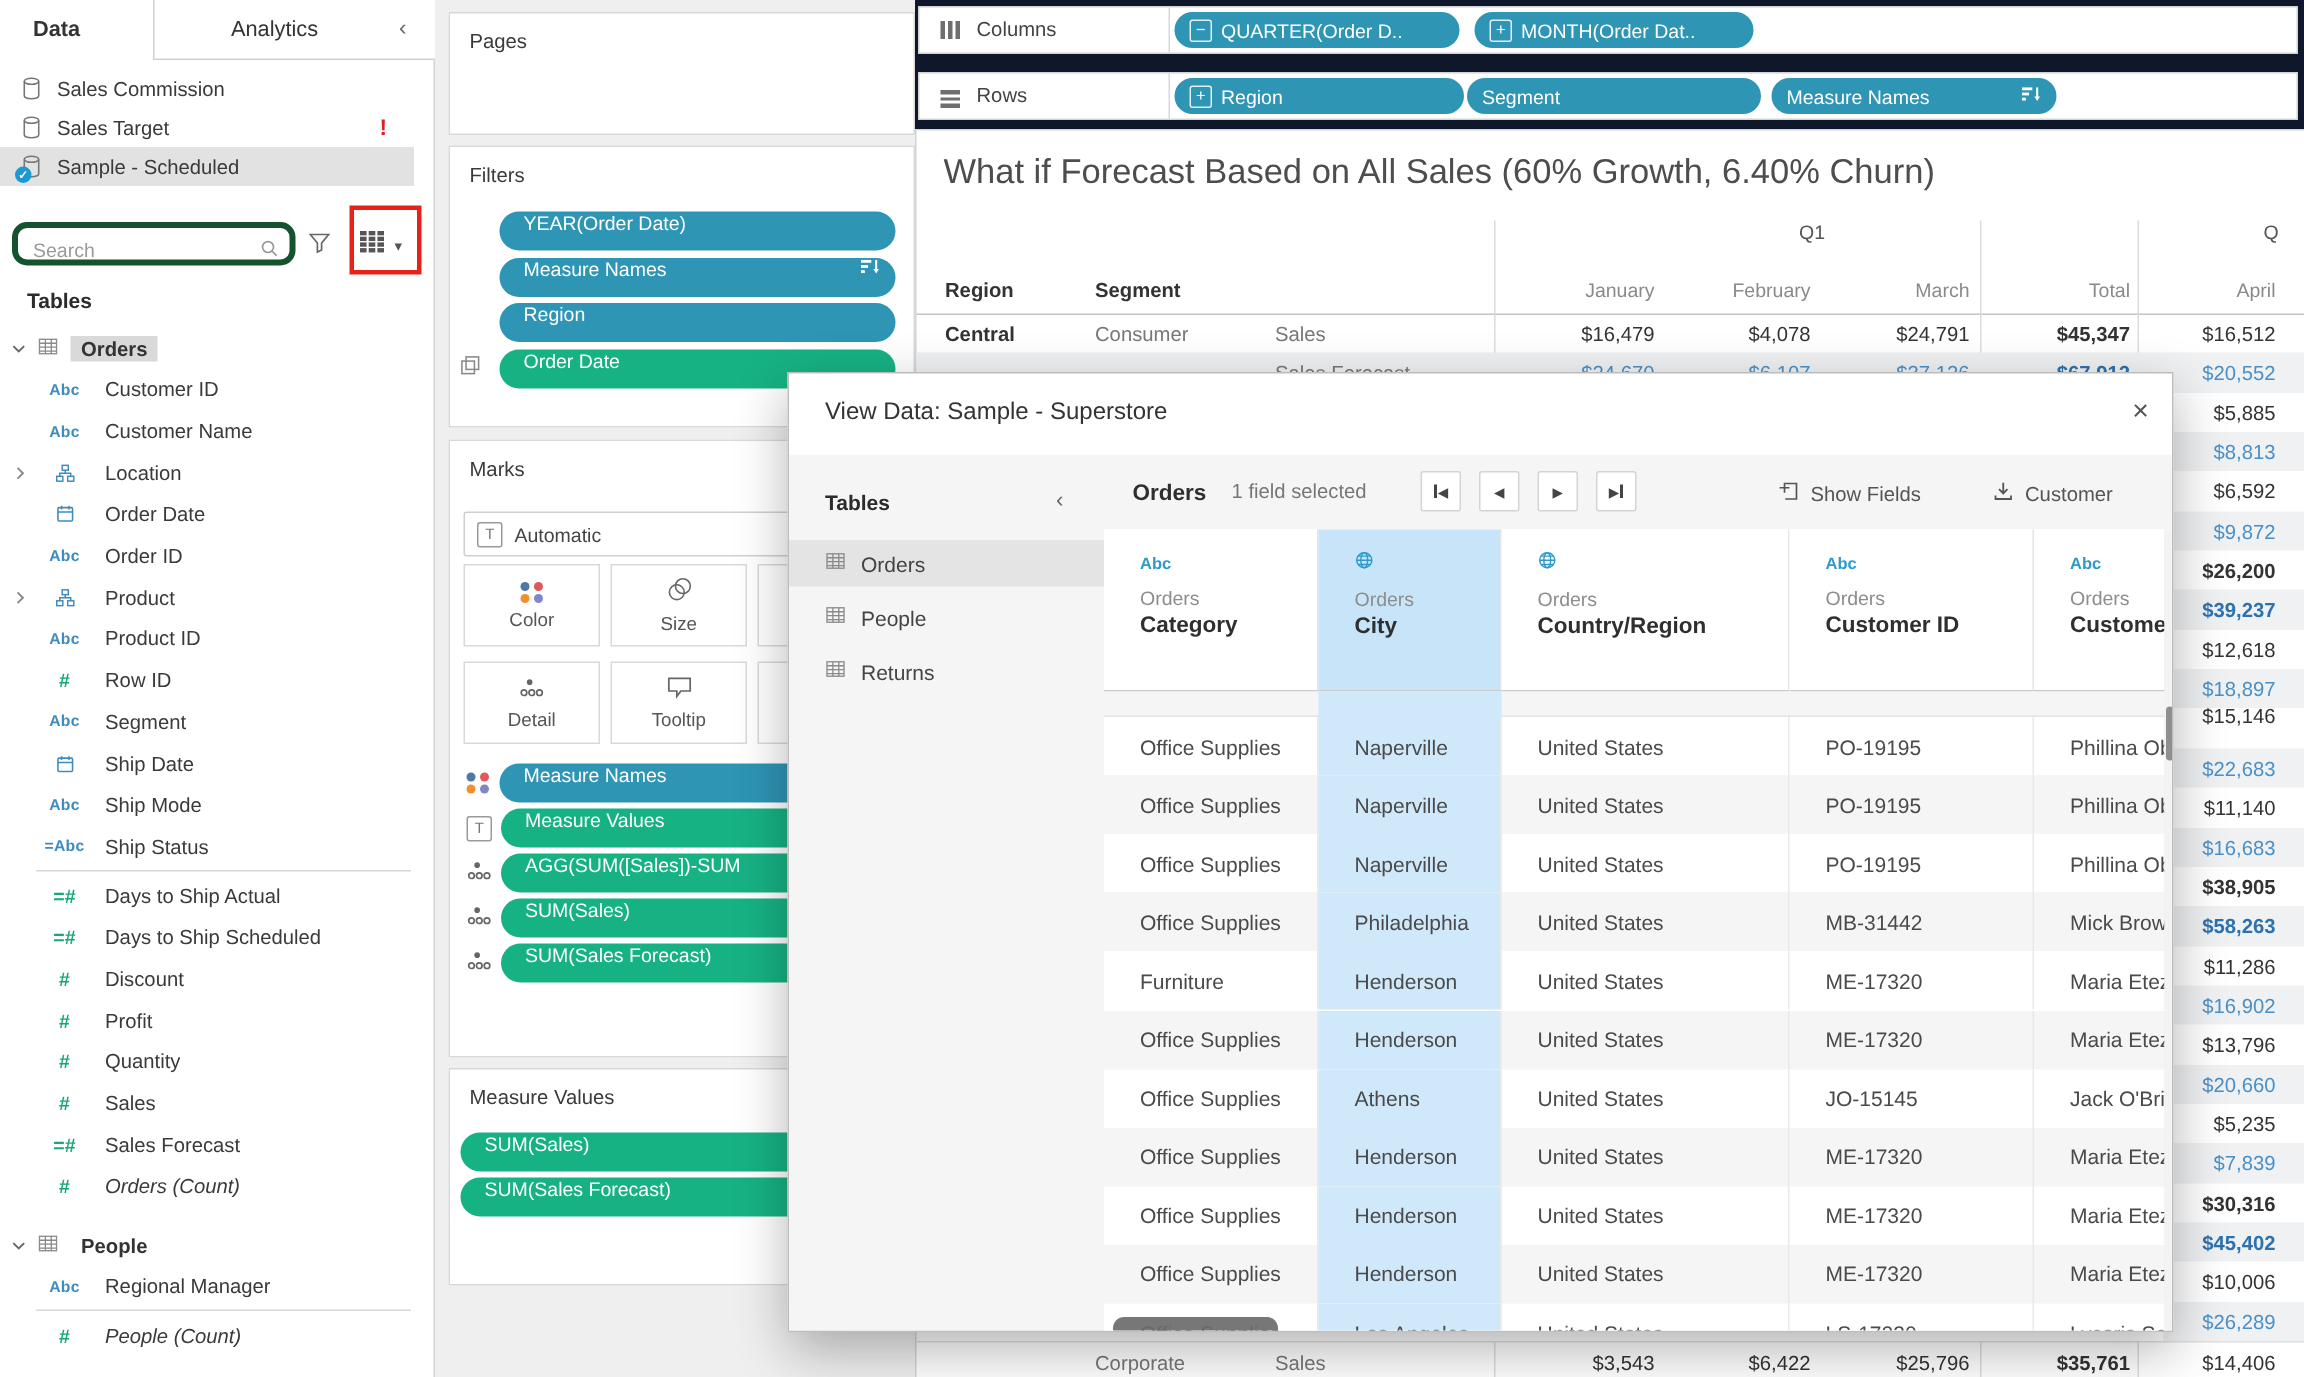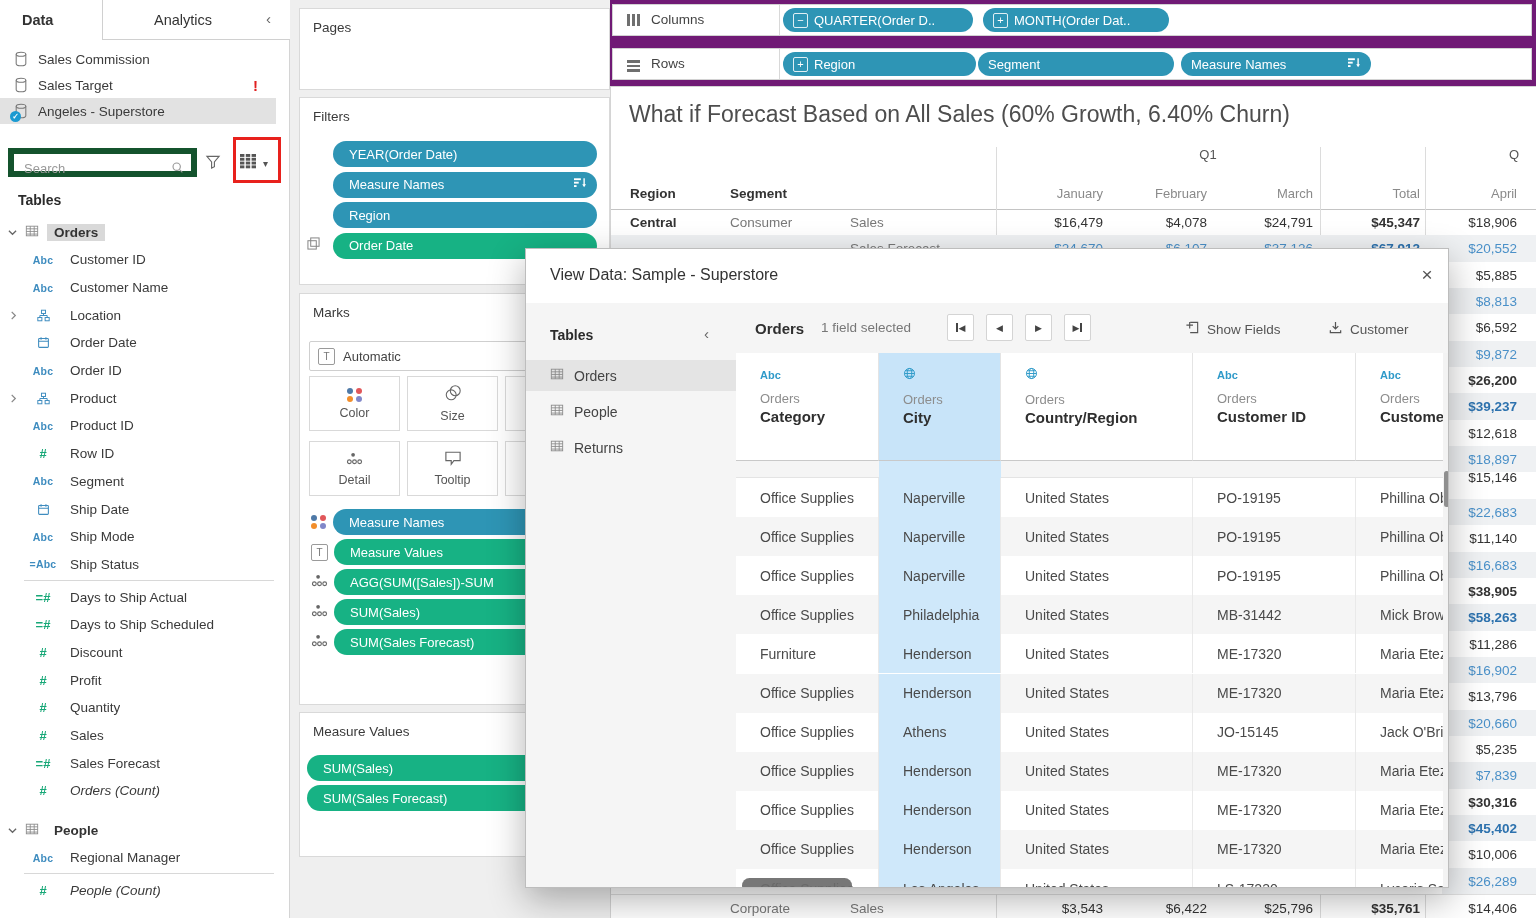--- a/index.html
+++ b/index.html
@@ -1,32 +1,32 @@
 <!DOCTYPE html>
 <html><head>
 <meta charset="utf-8">
 <style>
   html,body{margin:0;padding:0;background:#e9e9e9;}
-  #root{position:relative;width:1536px;height:918px;background:#701a75;overflow:hidden;
+  #root{position:relative;width:1536px;height:918px;background:#0f172a;overflow:hidden;
         font-family:"Liberation Sans",sans-serif;color:#333;font-size:13px;}
   .abs{position:absolute;box-sizing:border-box;}
   .nowrap{white-space:nowrap;overflow:hidden;}
   
   #data-pane{left:0;top:0;width:290px;height:918px;background:#fff;border-right:1px solid #d4d4d4;}
   .tabbar{left:0;top:0;width:290px;height:40px;border-bottom:1px solid #d0d0d0;background:#fff;}
   .tab{position:absolute;top:0;height:40px;display:flex;align-items:center;font-size:14.5px;}
   .tab.active{font-weight:bold;border-right:1px solid #d0d0d0;background:#fff;}
   .dsrow{position:absolute;left:0;width:276px;height:26px;display:flex;align-items:center;gap:9px;padding-left:14px;box-sizing:border-box;}
   .dsrow.sel{background:#e2e2e2;}
   .dsname{font-size:13.5px;color:#3a3a3a;}
   .alert{position:absolute;right:18px;color:#e02020;font-weight:bold;font-size:15px;}
   .dbwrap{position:relative;width:15px;height:16px;}
   .dbcheck{position:absolute;left:-4px;bottom:-3px;width:11px;height:11px;border-radius:50%;
            background:#1b9ad1;color:#fff;font-size:8px;line-height:11px;text-align:center;font-weight:bold;}
-  #search-box{left:8px;top:148px;width:189px;height:29px;border:6px solid #14532d;border-radius:0;background:#fff;}
+  #search-box{left:8px;top:148px;width:189px;height:29px;border:4px solid #14532d;border-radius:10px;background:#fff;}
   #search-input{position:absolute;left:8px;top:1px;width:150px;height:25px;border:none;outline:none;font-size:13px;color:#555;
                 font-family:"Liberation Sans",sans-serif;background:transparent;}
   #search-input::placeholder{color:#9a9a9a;}
   .toolic{position:absolute;top:154px;}
   #red-annotation{left:233px;top:137px;width:48px;height:46px;border:3px solid #e8211d;z-index:6;background:transparent;}
   #tables-label{left:18px;top:192px;font-size:14px;font-weight:bold;color:#2b2b2b;}
   #tables-tree{left:0;top:219px;width:288px;height:699px;overflow:hidden;}
   .group-head{position:relative;height:27px;display:flex;align-items:center;gap:8px;padding-left:8px;}
   .group-name{font-weight:bold;font-size:13.5px;padding:1px 7px;}
   .group-name.hl{background:#d9d9d9;}
@@ -35,21 +35,21 @@
   .fic{width:34px;display:flex;justify-content:center;align-items:center;}
   .flabel{font-size:13.5px;color:#3a3a3a;padding-left:10px;}
   .flabel.it{font-style:italic;}
   .abc{color:#3e8cbf;font-size:10.5px;font-weight:bold;letter-spacing:.2px;}
   .hash{color:#18a878;font-size:13px;font-weight:bold;}
   .divline{height:1px;background:#d8d8d8;margin:2px 0 2px 24px;width:250px;}
   
   #shelf-pane{left:290px;top:0;width:320px;height:918px;background:#efefef;}
   .card{position:absolute;left:9px;width:309px;background:#fff;border:1px solid #d9d9d9;}
   .cardlabel{position:absolute;left:13px;top:11px;font-size:13.5px;color:#3a3a3a;}
-  .pill{border-radius:13px;color:#fff;font-size:13px;display:flex;align-items:center;
+  .pill{border-radius:13px;color:#fff;font-size:13px;display:flex;align-items:flex-start;
         padding:0 10px 0 16px;height:26px;box-sizing:border-box;}
   .pill .lbl{flex:1;white-space:nowrap;overflow:hidden;}
   .pill.blue{background:#2e95b5;}
   .pill.green{background:#17b284;}
   #filter-pills .pill{position:absolute;left:33px;width:264px;}
   .markbtn{position:absolute;width:89px;height:53px;border:1px solid #d9d9d9;background:#fff;
            display:flex;flex-direction:column;align-items:center;justify-content:center;gap:4px;}
   .markbtn .mlabel{font-size:12.5px;color:#555;}
   .dotgrid{display:grid;grid-template-columns:7px 7px;grid-gap:2px;}
   .dotgrid i{width:6px;height:6px;border-radius:50%;}
@@ -149,21 +149,21 @@
           <span class="dsname nowrap">Sales Target</span>
           <span class="alert">!</span>
         </div>
         <div class="dsrow abs sel" style="top: 98px;">
           <span class="dbwrap"><svg width="14" height="16" viewBox="0 0 16 18">
               <g fill="none" stroke="#777" stroke-width="1.2">
                 <ellipse cx="8" cy="3.5" rx="5.5" ry="2.3"></ellipse>
                 <path d="M2.5 3.5v11c0 1.3 2.5 2.3 5.5 2.3s5.5-1 5.5-2.3v-11"></path>
               </g>
             </svg><span class="dbcheck">✓</span></span>
-          <span class="dsname nowrap">Angeles - Superstore</span>
+          <span class="dsname nowrap">Sample - Scheduled</span>
         </div>
       </div>
 
     <div id="search-box" class="abs">
       <input id="search-input" placeholder="Search" style="">
       <span class="abs" style="right:7px;top:7px;">
         <svg width="13" height="13" viewBox="0 0 16 16">
             <g fill="none" stroke="#999" stroke-width="1.4">
               <circle cx="7" cy="7" r="4.5"></circle>
               <path d="M10.5 10.5L14 14"></path>
@@ -634,21 +634,21 @@
         <div class="vline" style="left: 709px; top: 60px; height: 101px;"></div>
         <div class="vline" style="left: 814px; top: 60px; height: 101px;"></div>
         <div class="abs" style="top: 122px;"></div>
         <div class="rl nowrap" style="left: 19px; top: 128px; color: rgb(51, 51, 51); font-weight: 600;">Central</div>
         <div class="rl nowrap" style="left: 119px; top: 128px;">Consumer</div>
         <div class="rl nowrap" style="left: 239px; top: 128px;">Sales</div>
         <div class="val n" style="left: 382px; top: 128px;">$16,479</div>
         <div class="val n" style="left: 486px; top: 128px;">$4,078</div>
         <div class="val n" style="left: 592px; top: 128px;">$24,791</div>
         <div class="val nb" style="left: 699px; top: 128px;">$45,347</div>
-        <div class="val n" style="left: 796px; top: 128px;">$18,906</div>
+        <div class="val n" style="left: 796px; top: 128px;">$16,512</div>
         <div class="shadeband" style="left: 0px; top: 148.35px; width: 926px; height: 26.35px;"></div>
         <div class="abs" style="top: 148.35px;"></div>
         <div class="rl nowrap" style="left: 239px; top: 154.35px;">Sales Forecast</div>
         <div class="val b" style="left: 382px; top: 154.35px;">$24,670</div>
         <div class="val b" style="left: 486px; top: 154.35px;">$6,107</div>
         <div class="val b" style="left: 592px; top: 154.35px;">$37,126</div>
         <div class="val bb" style="left: 699px; top: 154.35px;">$67,912</div>
         <div class="val b" style="left: 796px; top: 154.35px;">$20,552</div>
         <div class="val n" style="left: 796px; top: 180.7px;">$5,885</div>
         <div class="shadeband" style="left: 831px; top: 201.05px; width: 95px; height: 26.35px;"></div>

